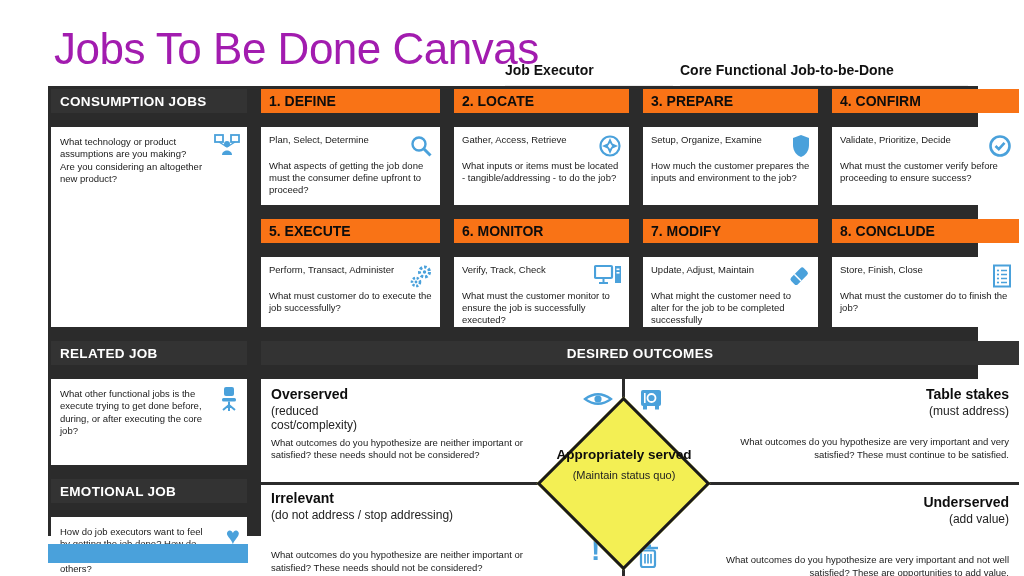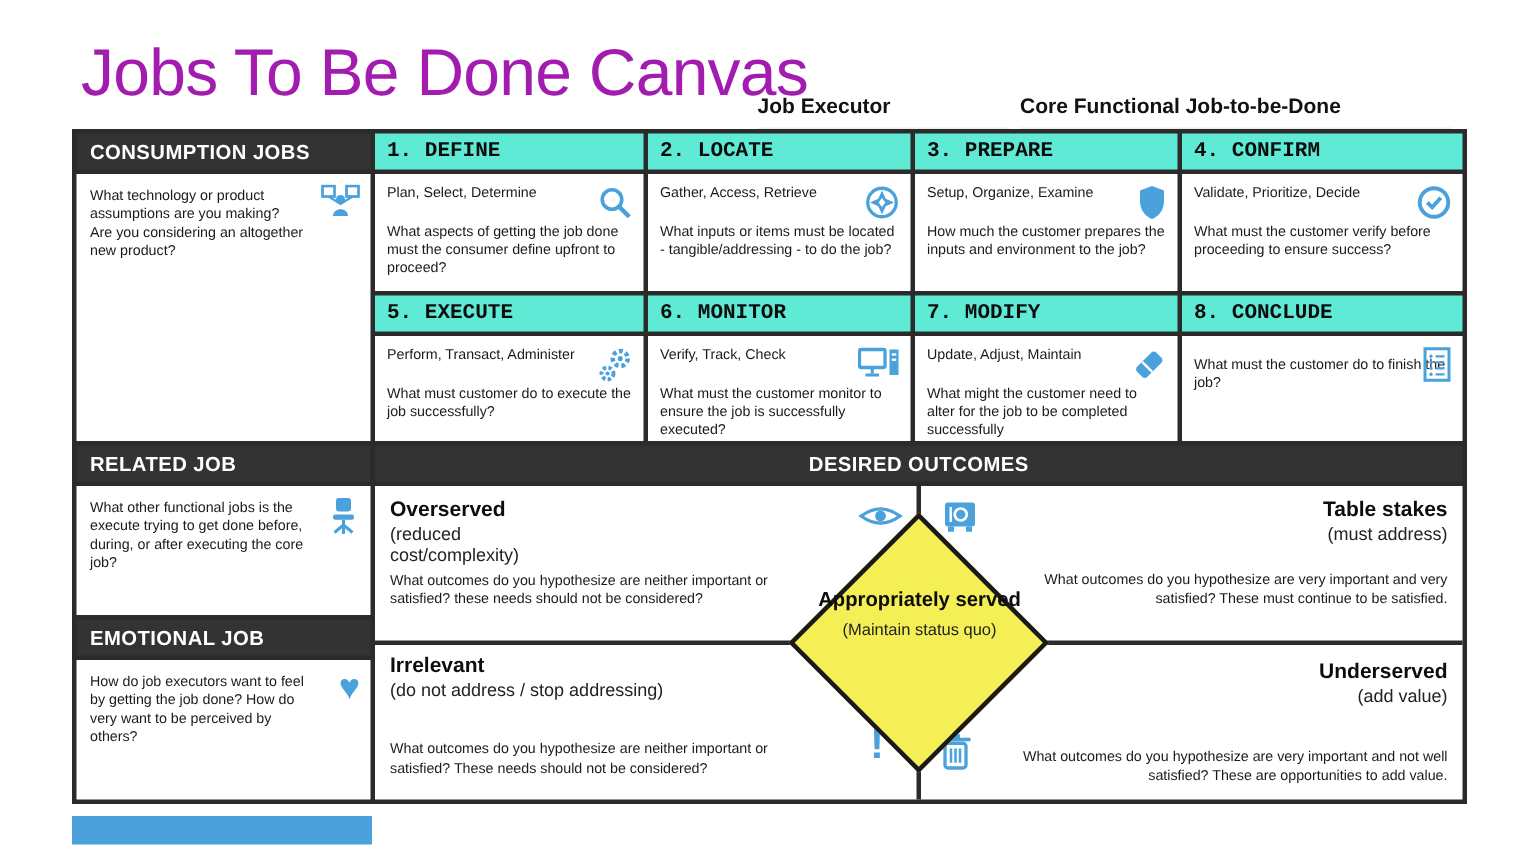--- a/index.html
+++ b/index.html
@@ -8,27 +8,27 @@
 
   .title { position:absolute; left:54px; top:24px; font-size:44px; font-weight:normal; color:#a21caf; letter-spacing:-0.5px; }
 
   .field { position:absolute; top:26px; }
   .field-job-executor { left:505px; width:168px; }
   .field-core-job { left:680px; width:288px; }
   .field-label { font-size:14px; font-weight:bold; color:#111; margin-bottom:7px; white-space:nowrap;margin-top:36px; }
   .field-input { width:100%; height:23px; background:#ececec; border:none; font-family:"Liberation Sans", sans-serif; font-size:12.5px; color:#333; padding:0 8px; display:block; }
 
   .canvas { position:absolute; left:48px; top:86px; width:930px; height:450px; background:#2b2b2b; padding:3px;
-            display:grid; gap:3px;
+            display:grid; gap:14px;
             grid-template-columns:196px 179px 175px 175px 187px;
             grid-template-rows:24px 78px 24px 70px 24px 86px 24px 93px; }
 
   .hdr-dark { background:#333333; color:#fff; font-size:13.5px; font-weight:bold; display:flex; align-items:center; padding-left:9px; letter-spacing:0.3px; }
   .hdr-dark.center { justify-content:center; padding-left:0; }
-  .hdr-yellow { background:#5eead4; color:#0d0d0d; font-size:14px; font-weight:bold; display:flex; align-items:center; padding-left:8px;font-family:Liberation Mono, monospace; }
+  .hdr-yellow { background:#f97316; color:#0d0d0d; font-size:14px; font-weight:bold; display:flex; align-items:center; padding-left:8px; }
   .cell-white { background:#fff; position:relative; }
 
   .span-left-body { grid-row:2 / span 3; grid-column:1; }
   .desired-hdr { grid-row:5; grid-column:2 / span 4; }
   .outcomes { grid-row:6 / span 3; grid-column:2 / span 4; }
 
   .side-text { font-size:9.5px; color:#1a1a1a; line-height:1.3; padding:9px 44px 0 9px; white-space:pre-line; }
   .corner-icon { position:absolute; top:7px; right:7px; }
 
   .step-verbs { font-size:9.5px; color:#1a1a1a; line-height:1.25; padding:7px 22px 0 8px; }
@@ -179,20 +179,21 @@
         <svg width="24" height="24" viewBox="0 0 24 24">
             <g transform="rotate(-45 12 12)">
               <rect x="3" y="7.5" width="18" height="9.5" rx="2.5" fill="#4AA1DB"></rect>
               <line x1="10" y1="7.5" x2="10" y2="17" stroke="#fff" stroke-width="1.6"></line>
             </g>
           </svg>
       </span>
       <div class="step-q">What might the customer need to alter for the job to be completed successfully</div>
     </div>
     <div class="cell-white">
+      <div class="step-verbs">Store, Finish, Close</div>
       <span class="corner-icon">
         <svg width="20" height="24" viewBox="0 0 20 24">
             <rect x="2" y="1.5" width="16" height="21" fill="none" stroke="#4AA1DB" stroke-width="2"></rect>
             <circle cx="6" cy="6.5" r="1.1" fill="#4AA1DB"></circle>
             <line x1="9" y1="6.5" x2="15" y2="6.5" stroke="#4AA1DB" stroke-width="1.5"></line>
             <circle cx="6" cy="10.5" r="1.1" fill="#4AA1DB"></circle>
             <line x1="9" y1="10.5" x2="15" y2="10.5" stroke="#4AA1DB" stroke-width="1.5"></line>
             <circle cx="6" cy="14.5" r="1.1" fill="#4AA1DB"></circle>
             <line x1="9" y1="14.5" x2="15" y2="14.5" stroke="#4AA1DB" stroke-width="1.5"></line>
             <circle cx="6" cy="18.5" r="1.1" fill="#4AA1DB"></circle>

